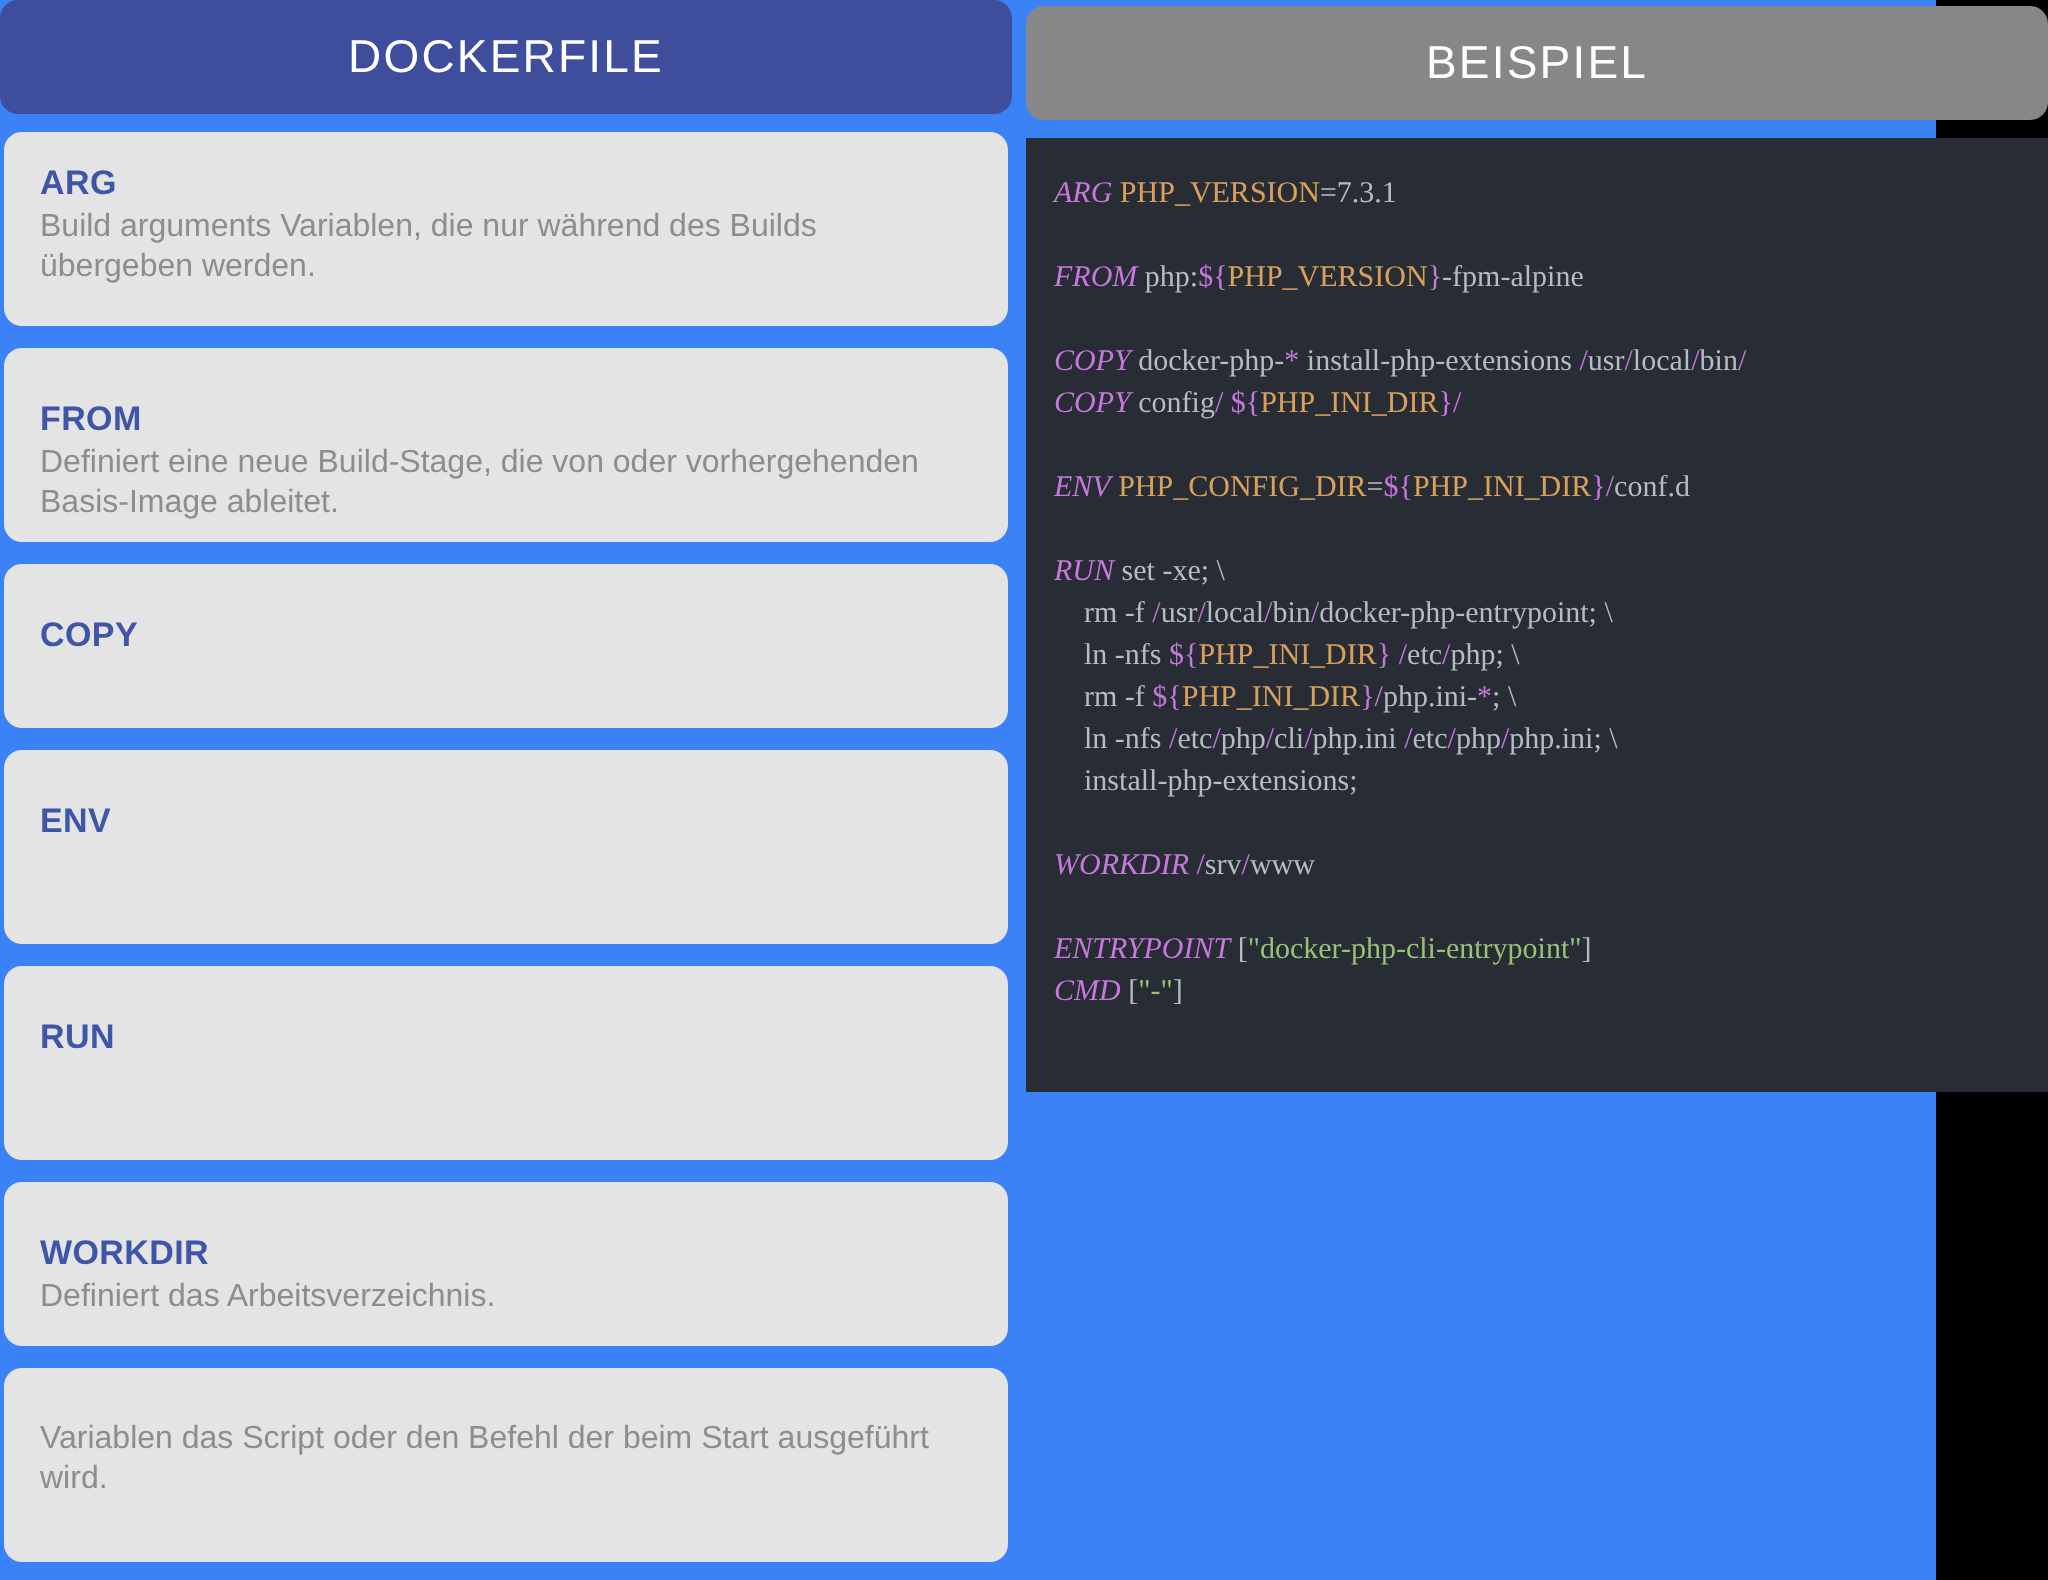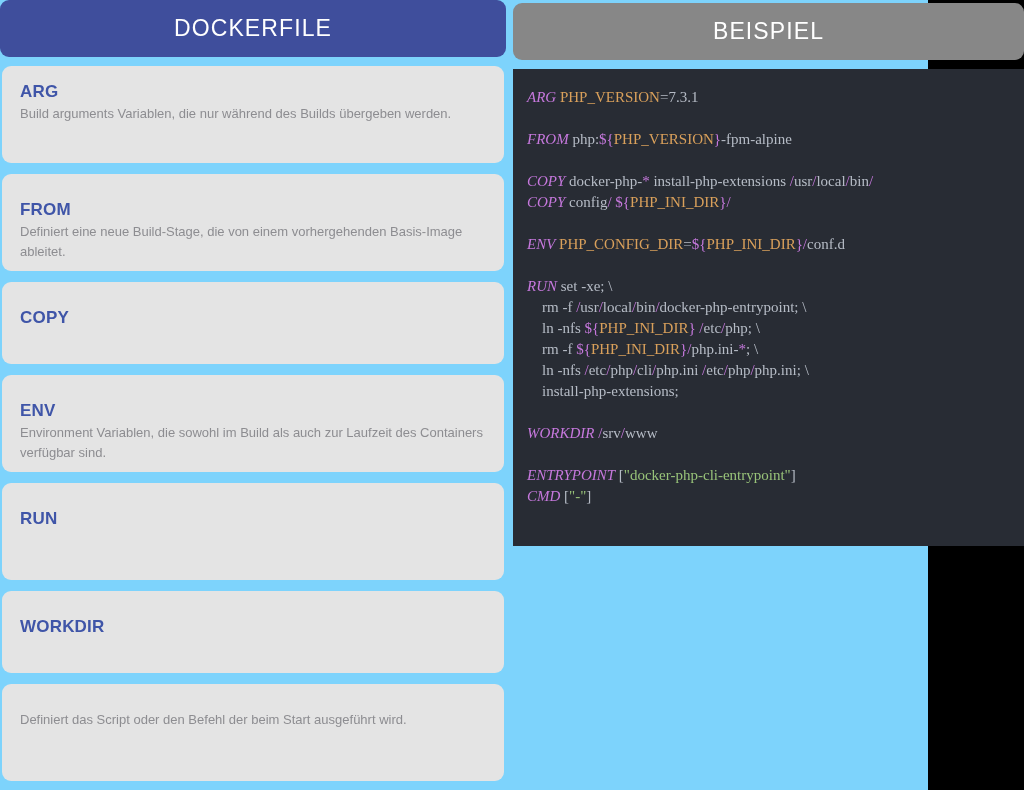--- a/index.html
+++ b/index.html
@@ -12,21 +12,22 @@
     height: 790px;
     overflow: hidden;
     font-family: "Liberation Sans", sans-serif;
     -webkit-font-smoothing: antialiased;
   }
 
   .page {
     position: relative;
     width: 928px;
     height: 790px;
-    background: #7dd3fc;
+    background: #3b82f6;
+    padding-left: 40px;
   }
 
   
   .col-left {
     position: absolute;
     left: 0;
     top: 0;
     width: 506px;
     height: 790px;
   }
@@ -83,21 +84,21 @@
   .card-title {
     color: #3f55a8;
     font-size: 17px;
     font-weight: bold;
     letter-spacing: 0.2px;
     line-height: 20px;
     margin: 0 0 2px 0;
   }
   .card-desc {
     color: #8d8d91;
-    font-size: 13px;
+    font-size: 16px;
     line-height: 20px;
     margin: 0;
   }
 
   
   .card.h-arg      { height: 97px; }
   .card.h-from     { height: 97px; }
   .card.h-copy     { height: 82px; }
   .card.h-env      { height: 97px; }
   .card.h-run      { height: 97px; }
@@ -145,42 +146,42 @@
 
     <div class="cards">
 
       <div class="card h-arg">
         <p class="card-title">ARG</p>
         <p class="card-desc">Build arguments Variablen, die nur während des Builds übergeben werden.</p>
       </div>
 
       <div class="card h-from pad-lower">
         <p class="card-title">FROM</p>
-        <p class="card-desc">Definiert eine neue Build-Stage, die von einem vorhergehenden Basis-Image ableitet.</p>
+        <p class="card-desc">Definiert eine neue Build-Stage, die von oder vorhergehenden Basis-Image ableitet.</p>
       </div>
 
       <div class="card h-copy pad-lower">
         <p class="card-title">COPY</p>
       </div>
 
       <div class="card h-env pad-lower">
         <p class="card-title">ENV</p>
-        <p class="card-desc">Environment Variablen, die sowohl im Build als auch zur Laufzeit des Containers verfügbar sind.</p>
       </div>
 
       <div class="card h-run pad-lower">
         <p class="card-title">RUN</p>
       </div>
 
       <div class="card h-workdir pad-lower">
         <p class="card-title">WORKDIR</p>
+        <p class="card-desc">Definiert das Arbeitsverzeichnis.</p>
       </div>
 
       <div class="card h-entry pad-lower">
-        <p class="card-desc">Definiert das Script oder den Befehl der beim Start ausgeführt wird.</p>
+        <p class="card-desc">Variablen das Script oder den Befehl der beim Start ausgeführt wird.</p>
       </div>
 
     </div>
   </div>
 
   <div class="col-right">
 
     <div class="panel-header beispiel">
       <span>BEISPIEL</span>
     </div>

